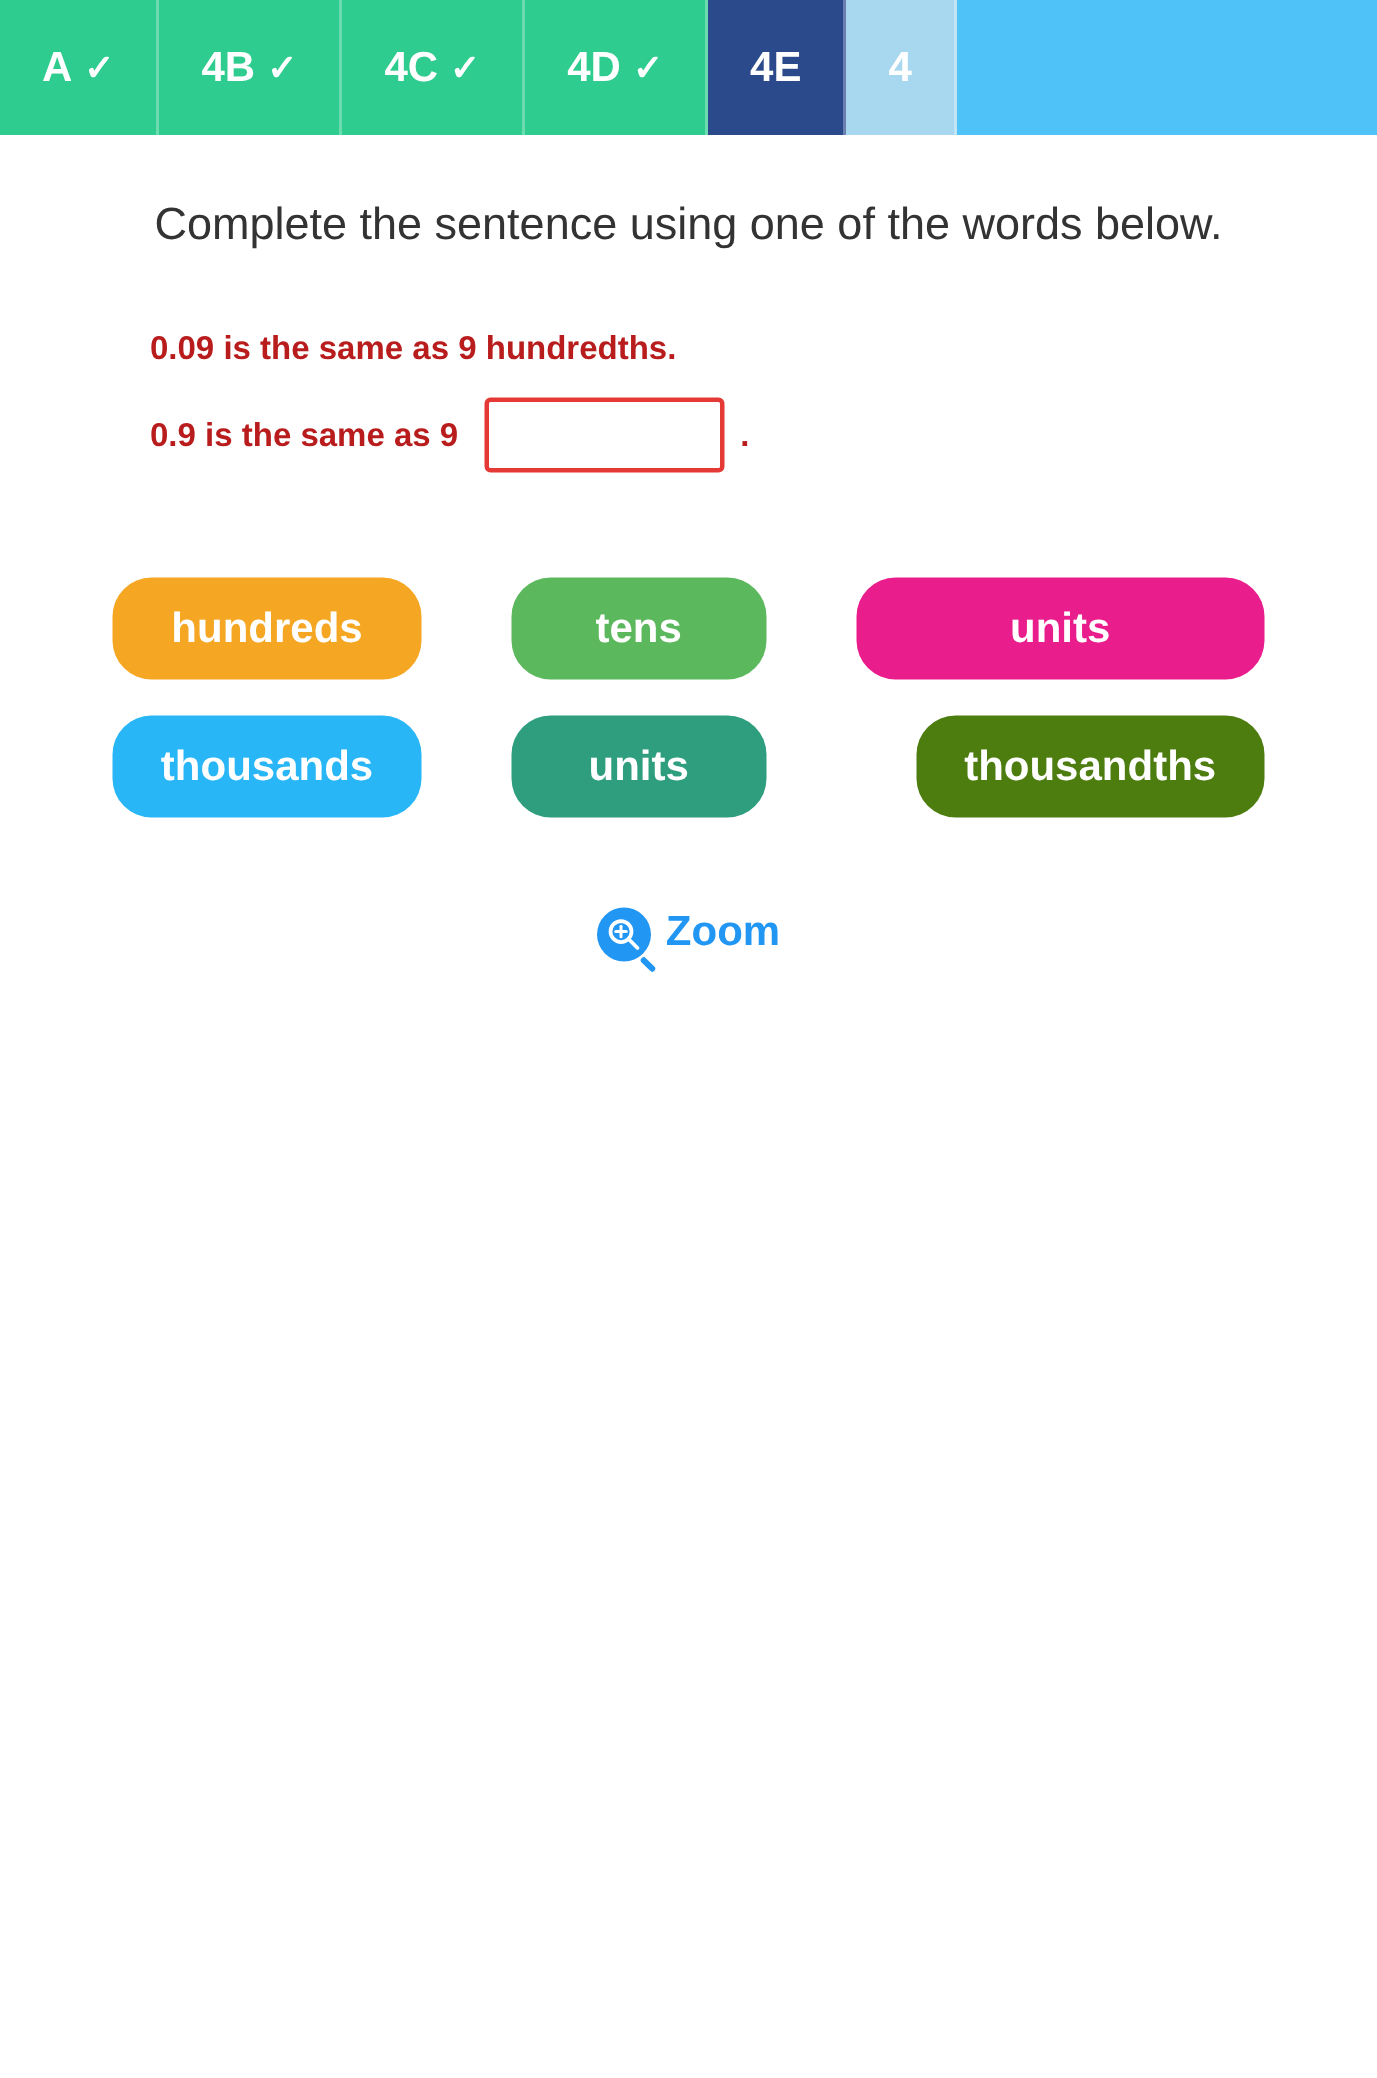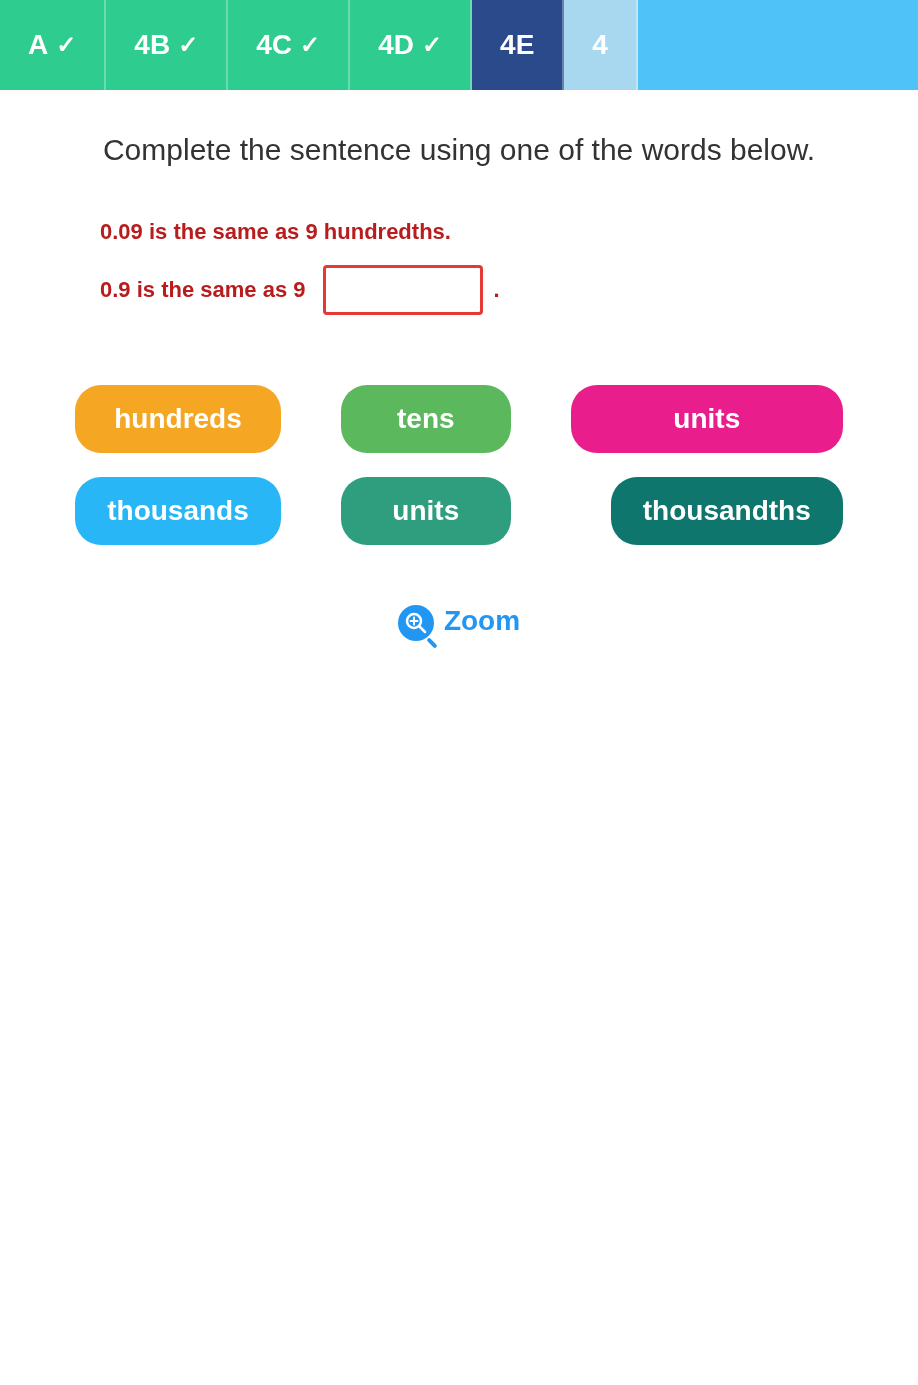--- a/index.html
+++ b/index.html
@@ -164,21 +164,21 @@
       cursor: pointer;
       border: none;
       min-width: 170px;
     }
 
     .word-btn.orange  { background: #f5a623; }
     .word-btn.green   { background: #5cb85c; align-items: center; }
     .word-btn.pink    { background: #e91e8c; }
     .word-btn.blue    { background: #29b6f6; }
     .word-btn.teal    { background: #2e9e7e; }
-    .word-btn.purple  { background: #0f766e; margin-left: 40px; }
+    .word-btn.purple  { background: #4d7c0f; margin-left: 40px; }
 
     
     .zoom-btn {
       display: flex;
       gap: 10px;
       color: #2196f3;
       font-size: 28px;
       font-weight: bold;
       cursor: pointer;
       background: none;

